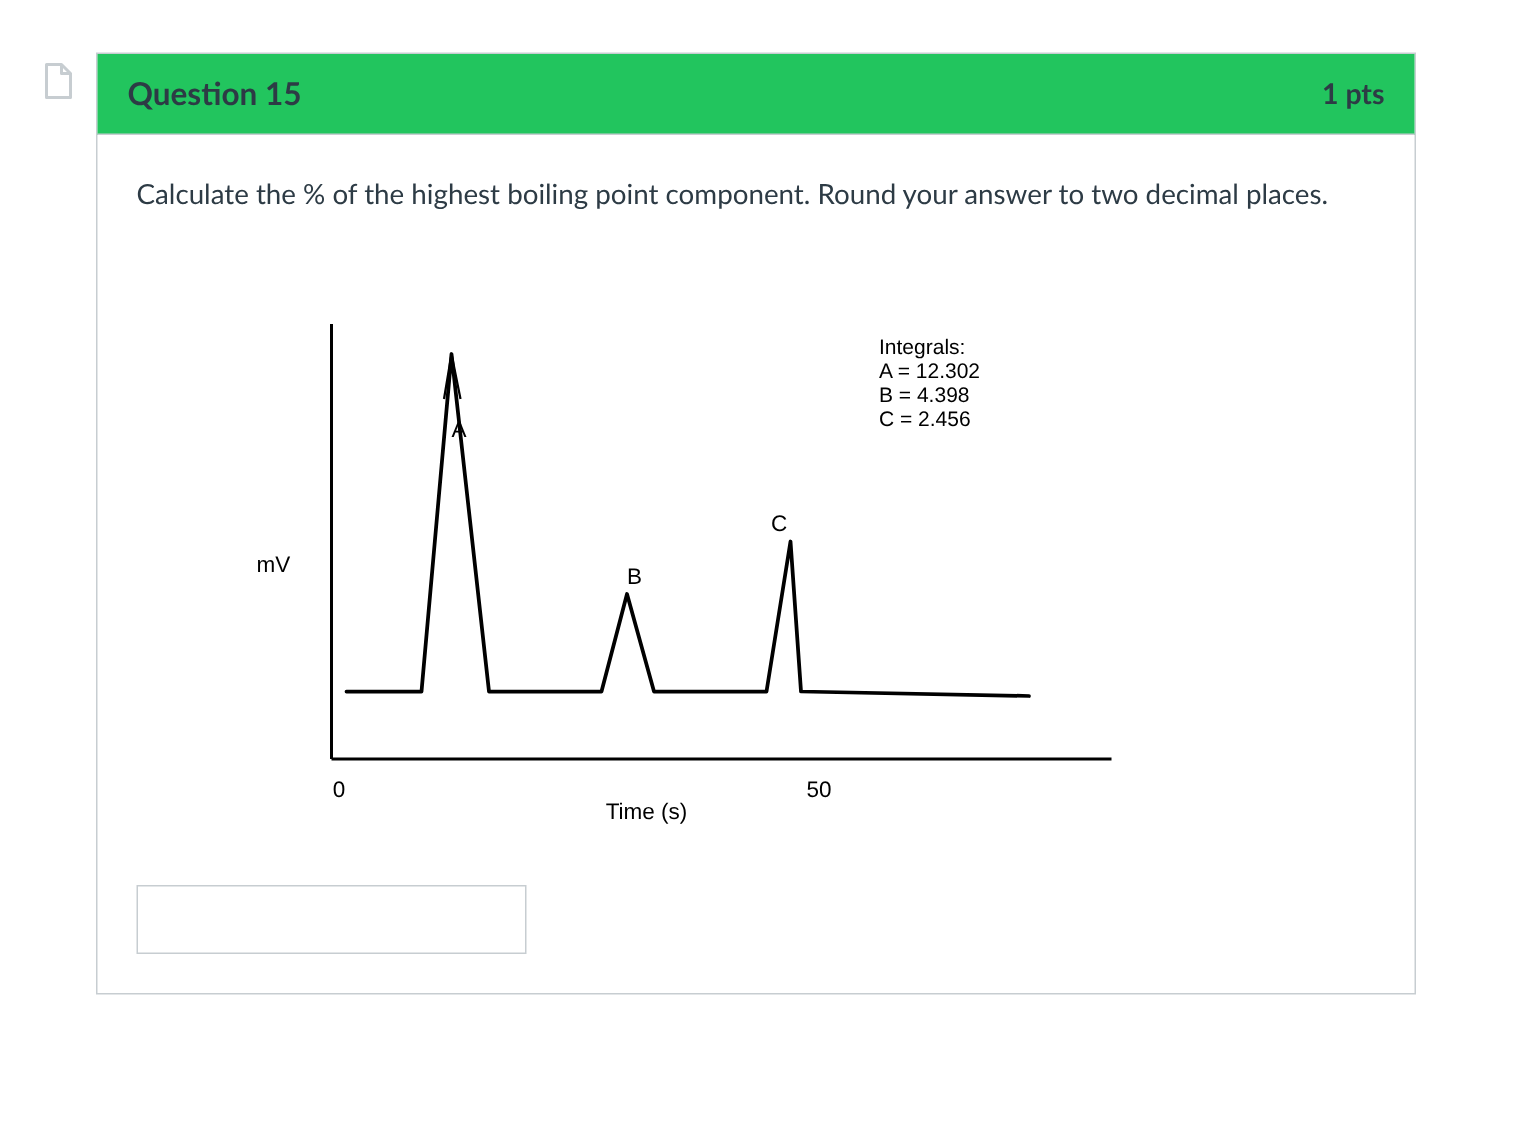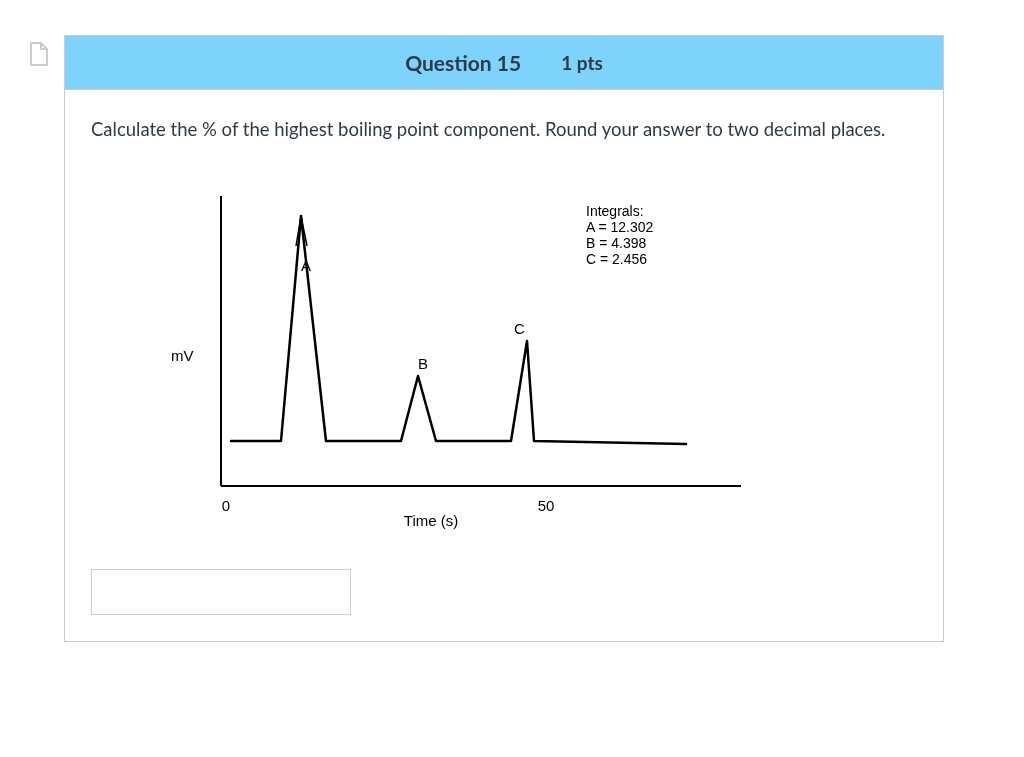--- a/index.html
+++ b/index.html
@@ -19,46 +19,46 @@
     .status-icon {
       margin-top: 6px;
       margin-right: 14px;
       flex: 0 0 auto;
     }
     .question-card {
       border: 1px solid #c7cdd1;
       width: 880px;
     }
     .question-header {
-      background: #7dd3fc;
+      background: #22c55e;
       border-bottom: 1px solid #c7cdd1;
       padding: 14px 20px;
       display: flex;
-      justify-content: center;
+      justify-content: space-between;
       align-items: center;
     }
     .question-title {
       font-size: 21px;
       font-weight: 700;
       color: #2d3b45;
     }
     .question-points {
       font-size: 19px;
       font-weight: 700;
       color: #2d3b45;
       margin-left: 40px;
     }
     .question-body {
       padding: 26px 26px 26px 26px;
     }
     .prompt {
       font-size: 18.5px;
       line-height: 1.5;
       color: #2d3b45;
-      margin-bottom: 32px;
+      margin-bottom: 52px;
     }
     .chart-wrap {
       margin-left: 40px;
       margin-bottom: 30px;
     }
     .answer-input {
       width: 260px;
       height: 46px;
       border: 1px solid #c7cdd1;
       padding: 6px 10px;

